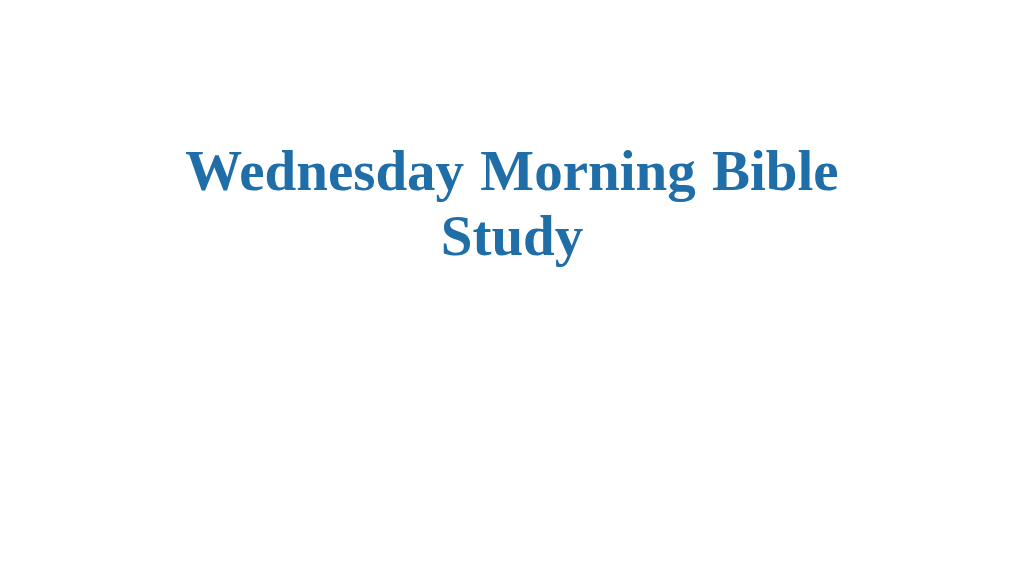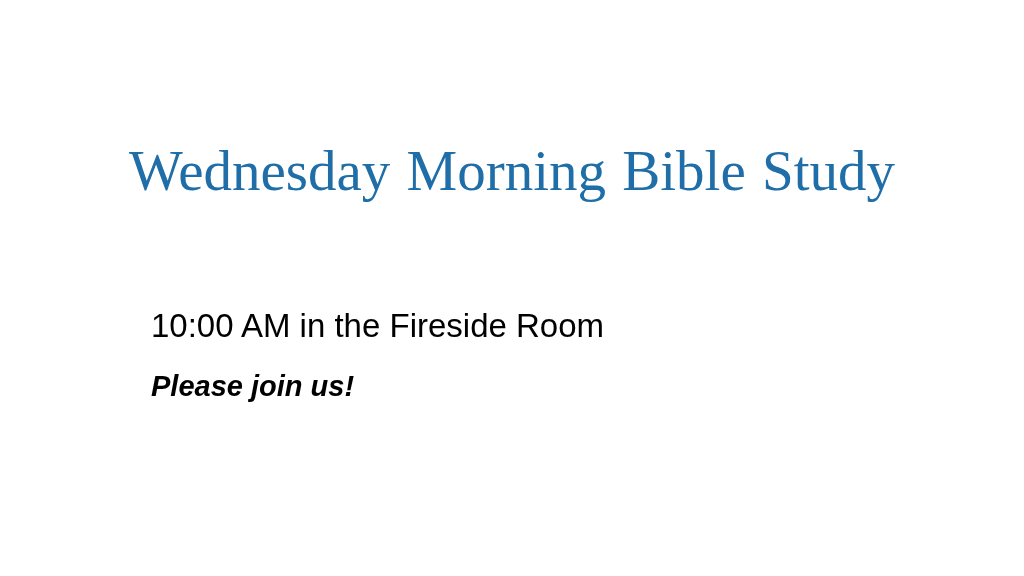--- a/index.html
+++ b/index.html
@@ -23,21 +23,21 @@
     position: absolute;
     left: 128px;
     top: 138px;
     width: 768px;
     text-align: center;
   }
 
   .title-text {
     display: block;
     font-family: "Liberation Serif", "DejaVu Serif", serif;
-    font-weight: normal;
+    font-weight: bold;
     font-size: 57px;
     line-height: 65px;
     color: #1f6ea8;
     letter-spacing: 0px;
     white-space: normal;
     word-spacing: 2px;
   }
 
   
   .body-block {
@@ -68,18 +68,14 @@
 </style>
 </head>
 <body>
 
 <div id="slide" style="background: rgb(255, 255, 255);">
 
   <div class="title-block">
     <span class="title-text" style="color: rgb(31, 110, 168);">Wednesday Morning Bible Study</span>
   </div>
 
-  <div class="body-block">
-    <span class="body-line" style="color: rgb(0, 0, 0);">10:00 AM in the Fireside Room</span>
-    <span class="body-line emphasis" style="color: rgb(0, 0, 0);">Please join us!</span>
-  </div>
 
 </div>
 
 </body></html>

